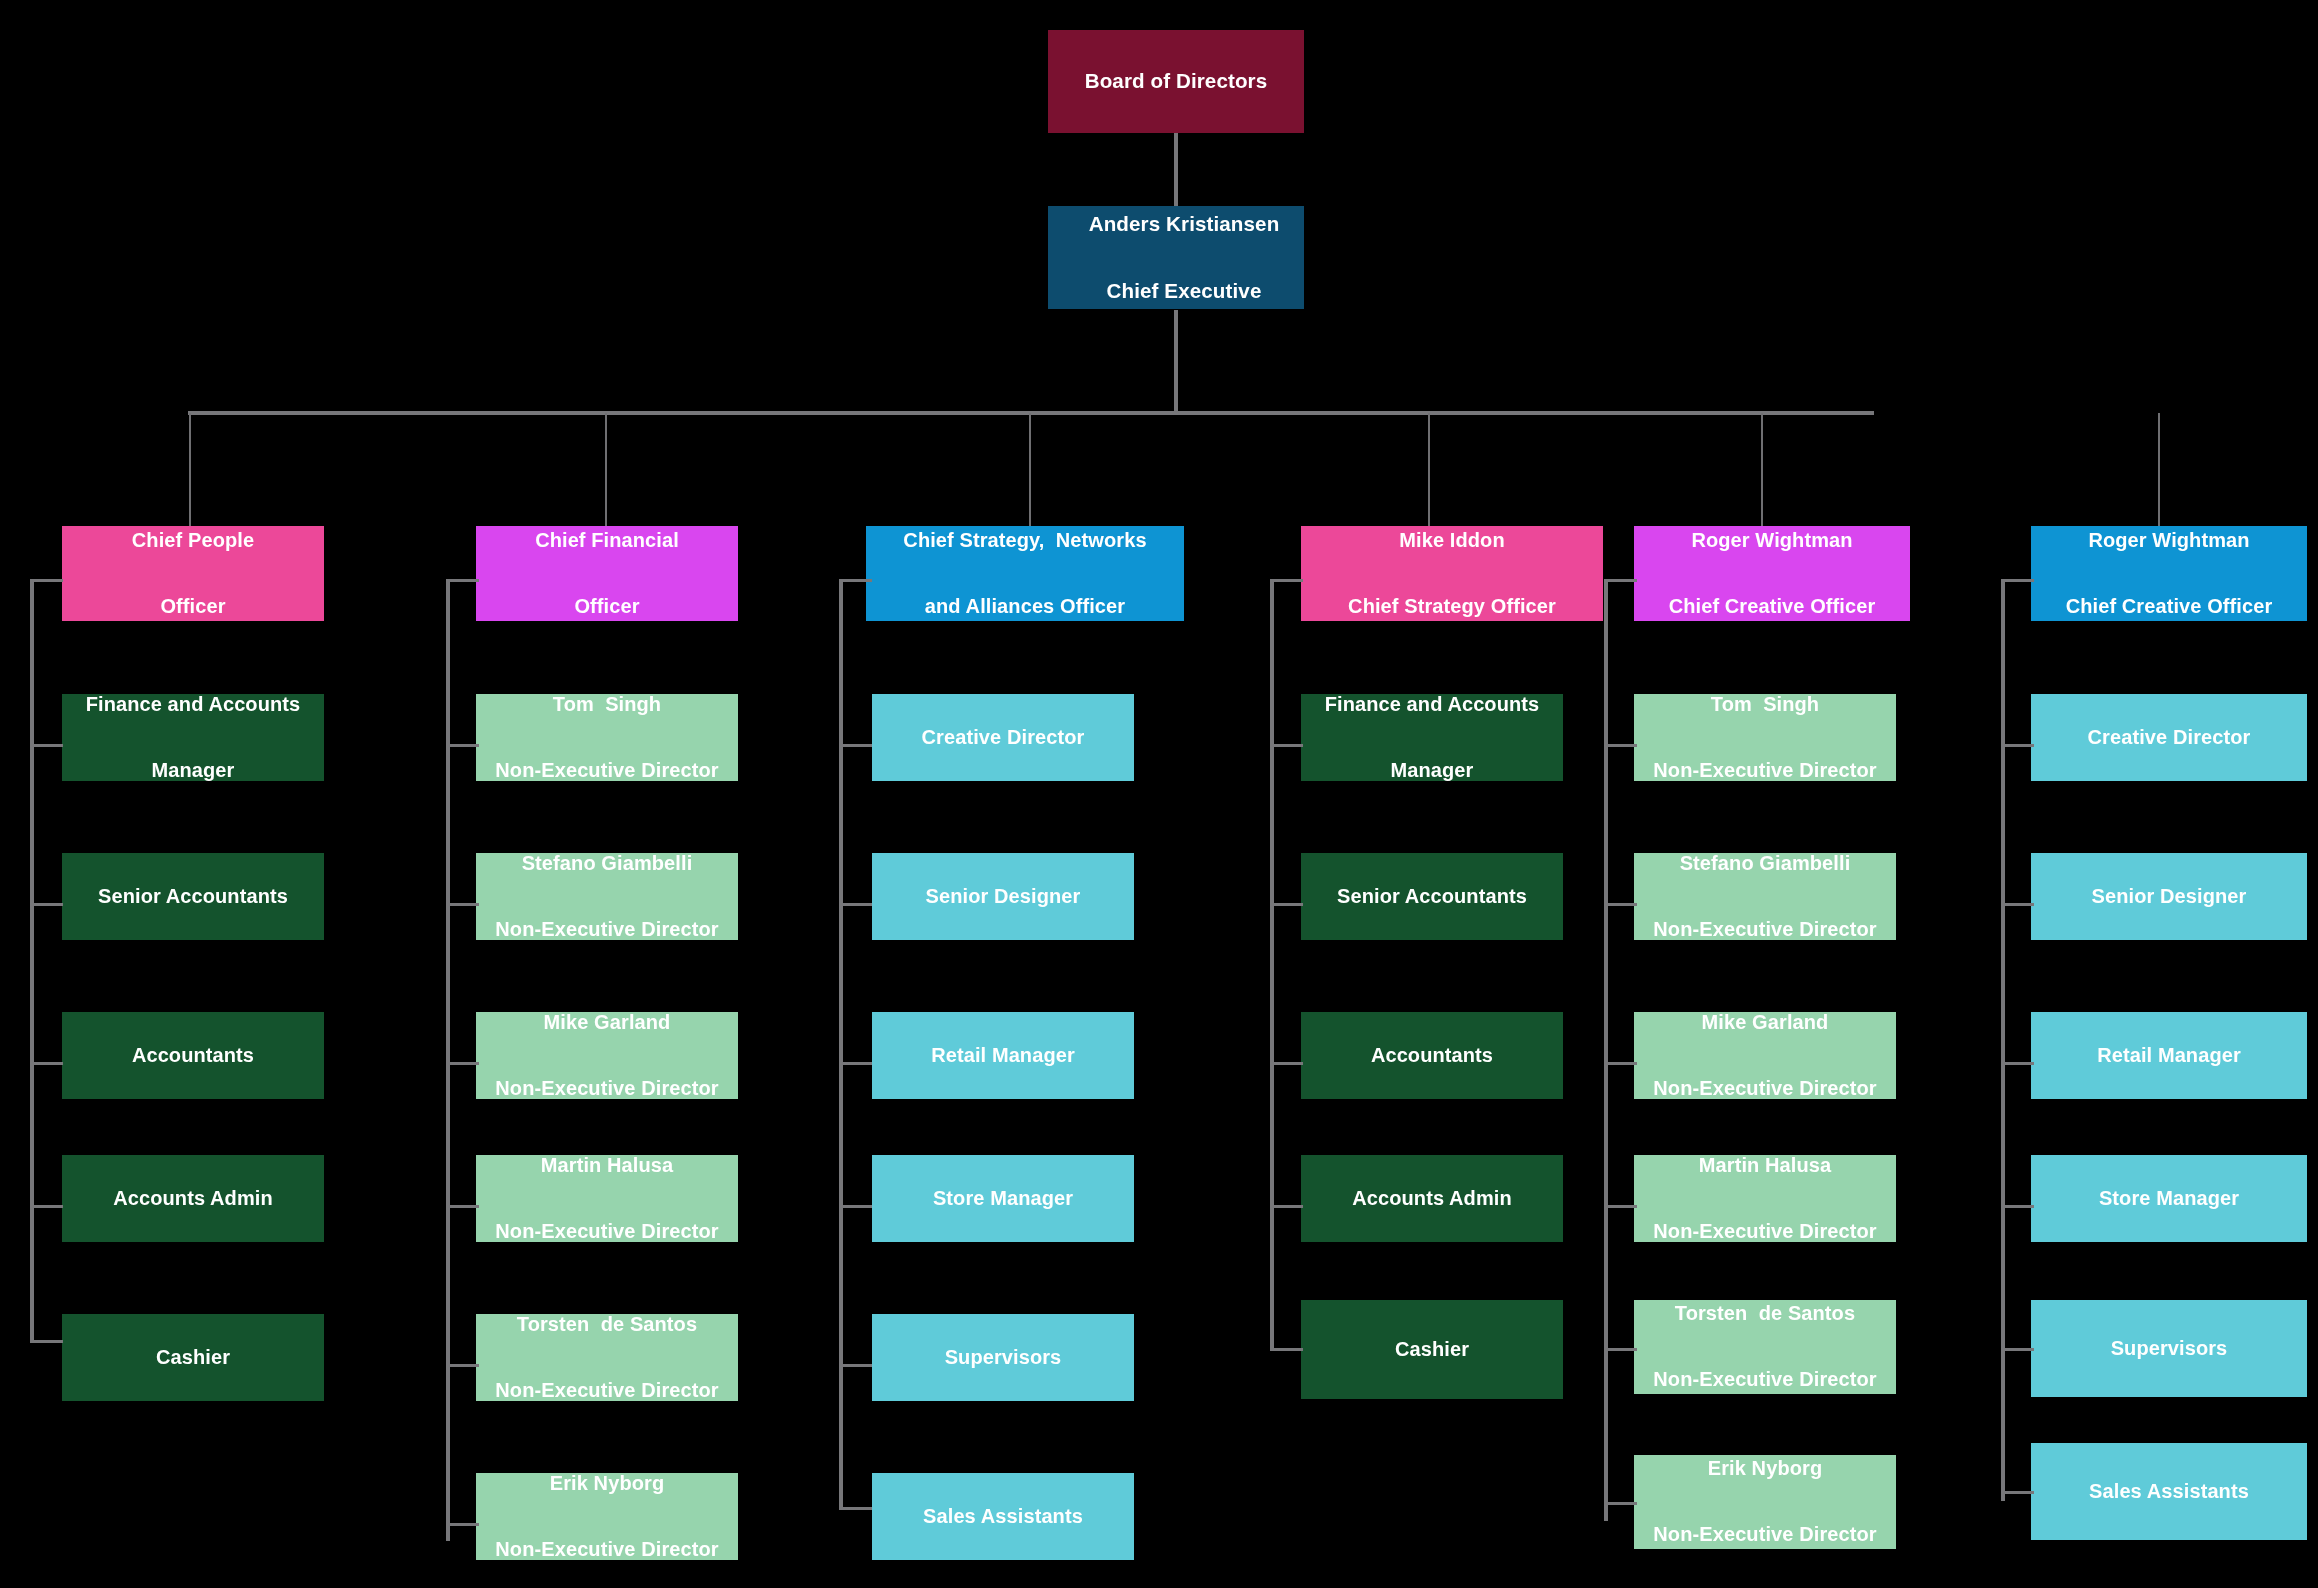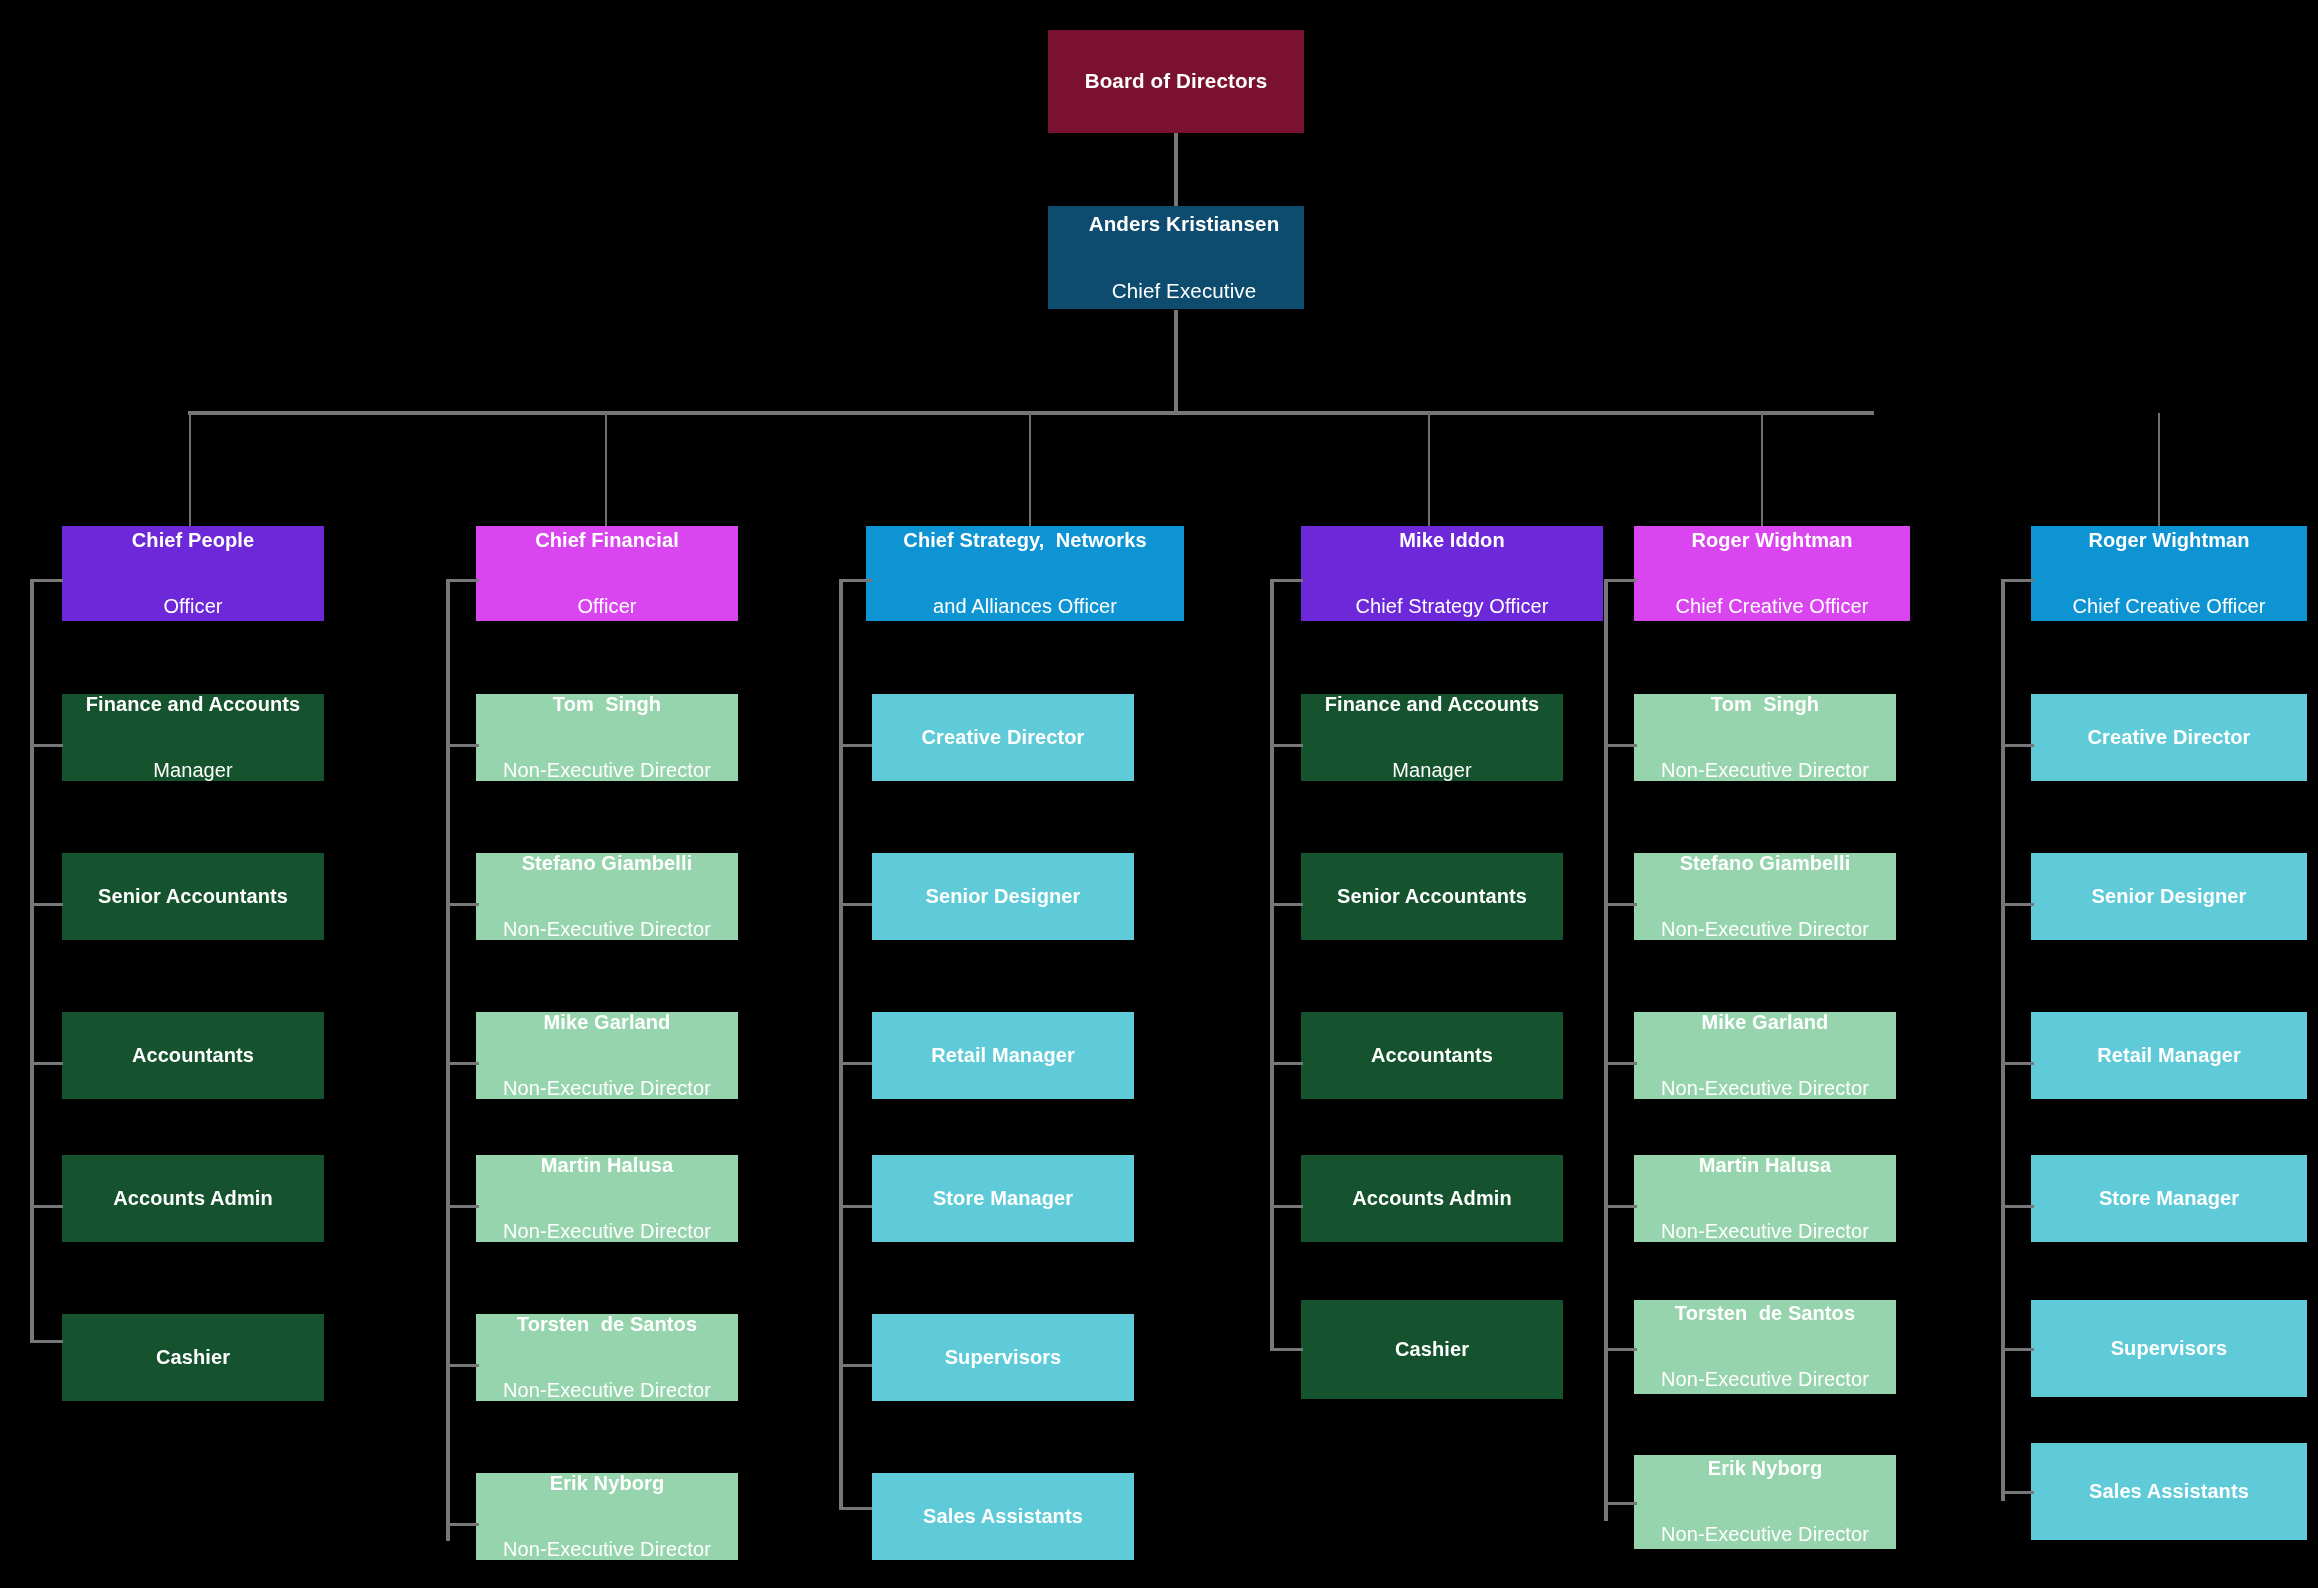--- a/index.html
+++ b/index.html
@@ -33,21 +33,21 @@
     line-height: 1.28;
     padding: 3.2px 8px;
   }
   .node .n-name {
     font-weight: bold;
     font-size: 20px;
     letter-spacing: 0.1px;
     white-space: pre;
   }
   .node .n-title {
-    font-weight: normal;
+    font-weight: bold;
     font-size: 20px;
     letter-spacing: 0.1px;
     white-space: pre;
     margin-top: 40px;
   }
   .node.two-line .n-name { margin-bottom: 0.8px; }
 
   
   #node-board {
     left: 1048px; top: 30px; width: 256px; height: 103px;
@@ -58,21 +58,21 @@
 
   #node-ceo {
     left: 1048px; top: 206px; width: 256px; height: 103px;
     background: #0d4c6e;
     padding-left: 24px;
   }
   #node-ceo .n-name { font-size: 20.6px; }
   #node-ceo .n-title { font-size: 20.6px; }
 
   
-  .pal-orange-head { background: #6d28d9; }
+  .pal-orange-head { background: #ec4899; }
   .pal-orange-child { background: #14532d; }
   .pal-teal-head   { background: #d946ef; }
   .pal-green-child { background: #96d4ad; }
   .pal-blue-head   { background: #0e94d3; }
   .pal-cyan-child  { background: #5fcbd9; }
 
   
   .hline {
     position: absolute;
     height: 4px;

